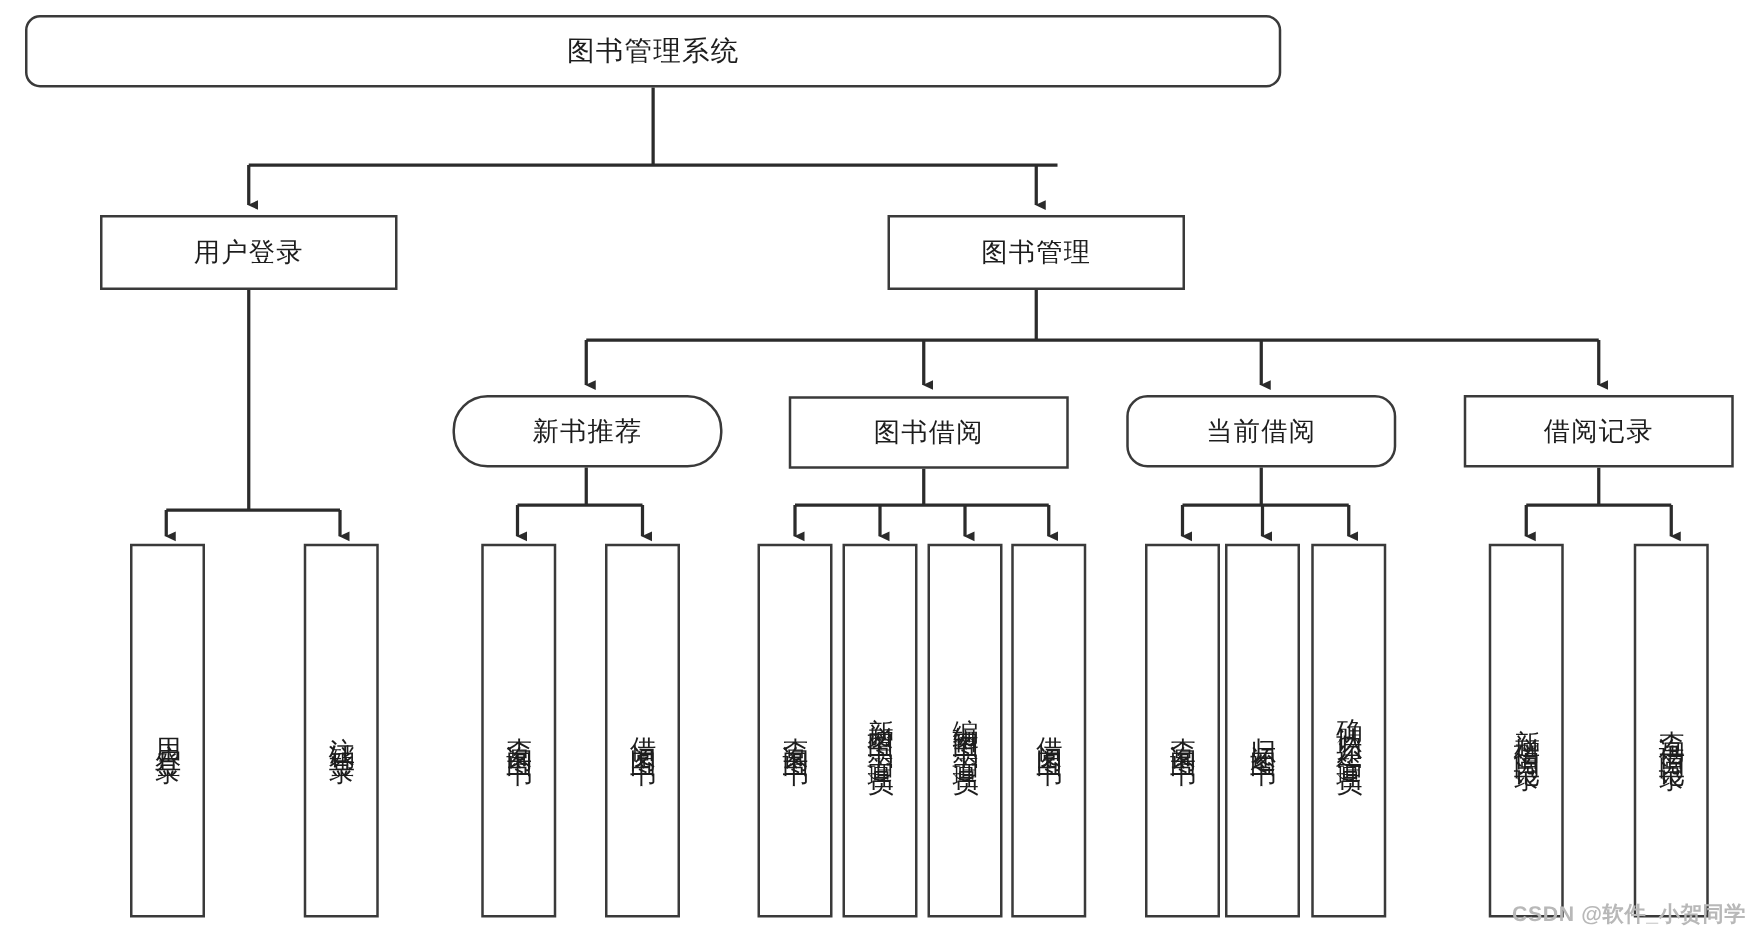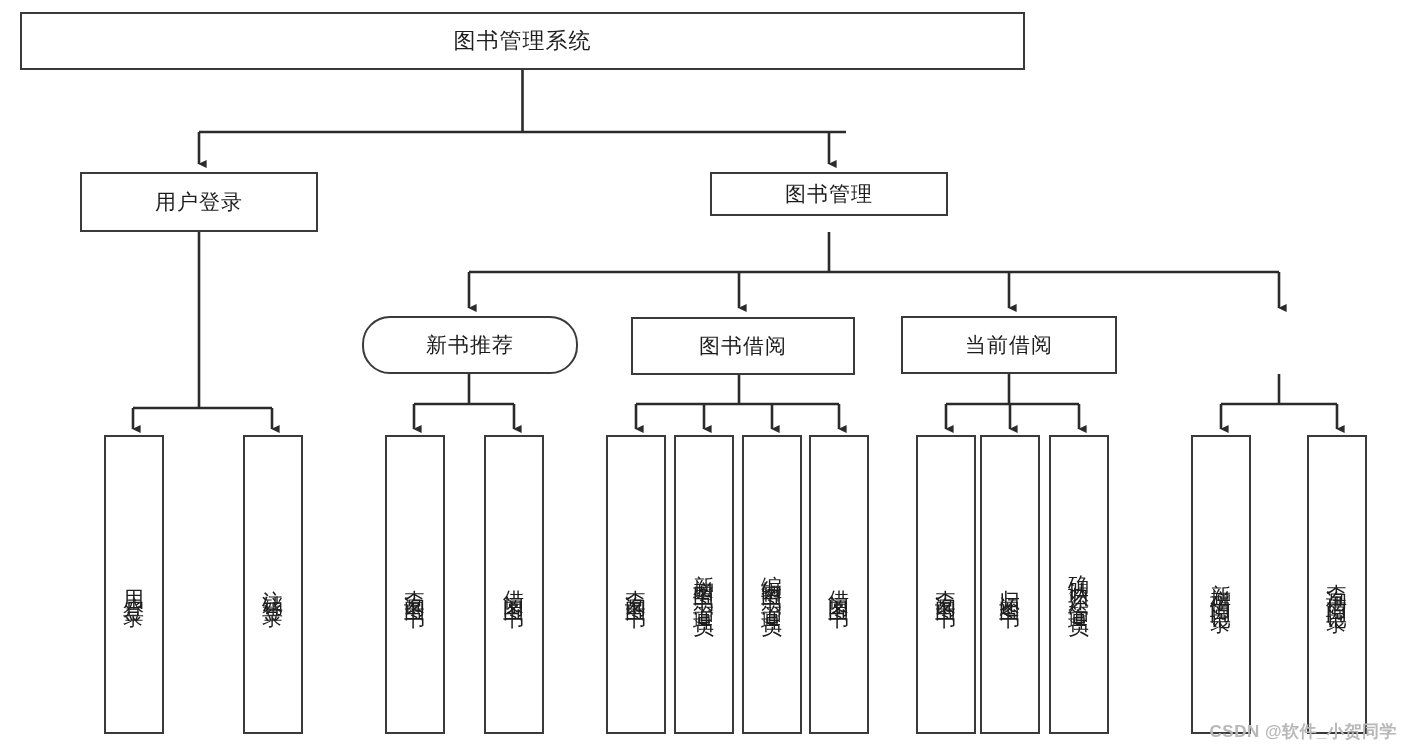--- a/index.html
+++ b/index.html
@@ -45,20 +45,21 @@
   }
   .node.v .vlabel {
     writing-mode: vertical-rl;
     text-orientation: upright;
     letter-spacing: 6px;
     line-height: 1;
     white-space: nowrap;
   }
   .node.root {
     font-size: 22px;
+    border-radius: 12px;
   }
   .watermark {
     position: absolute;
     right: 8px;
     bottom: 4px;
     font-size: 17px;
     color: #b8b8b8;
     letter-spacing: 0.5px;
     z-index: 3;
     white-space: nowrap;
@@ -120,32 +121,35 @@
     </g>
   </svg>
 
   <div class="node h root" style="left:20px; top:12px; width:1005px; height:58px;">
     <span>图书管理系统</span>
   </div>
 
   <div class="node h" style="left:80px; top:172px; width:238px; height:60px;">
     <span>用户登录</span>
   </div>
-  <div class="node h" style="left:710px; top:172px; width:238px; height:44px;">
+  <div class="node h" style="left:710px; top:172px; width:238px; height:60px;">
     <span>图书管理</span>
   </div>
 
   <div class="node h" style="left:362px; top:316px; width:216px; height:58px;border-radius:28px;">
     <span>新书推荐</span>
   </div>
   <div class="node h" style="left:631px; top:317px; width:224px; height:58px;">
     <span>图书借阅</span>
   </div>
-  <div class="node h" style="left:901px; top:316px; width:216px; height:58px;">
+  <div class="node h" style="left:901px; top:316px; width:216px; height:58px;border-radius:17px;">
     <span>当前借阅</span>
+  </div>
+  <div class="node h" style="left:1171px; top:316px; width:216px; height:58px;">
+    <span>借阅记录</span>
   </div>
 
   <div class="node v" style="left:104px; top:435px; width:60px; height:299px;">
     <span class="vlabel">用户登录</span>
   </div>
   <div class="node v" style="left:243px; top:435px; width:60px; height:299px;">
     <span class="vlabel">注销登录</span>
   </div>
 
   <div class="node v" style="left:385px; top:435px; width:60px; height:299px;">

